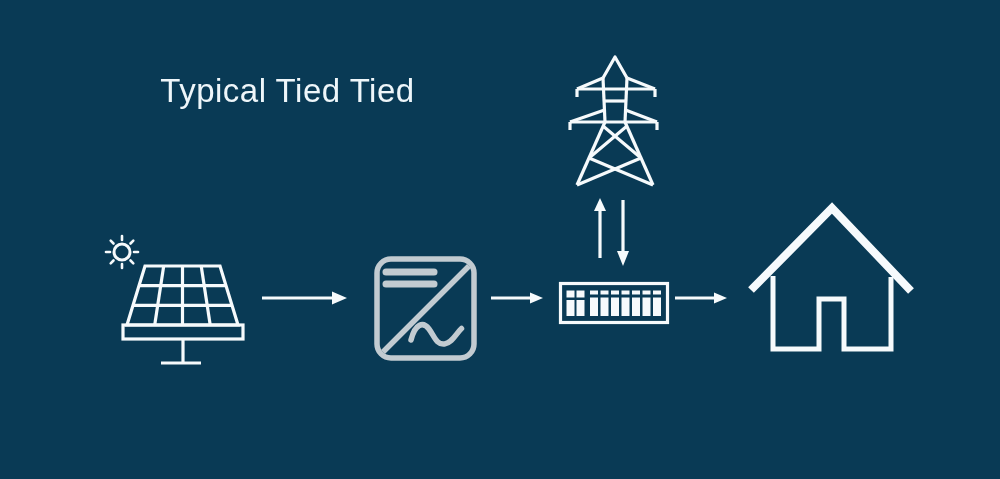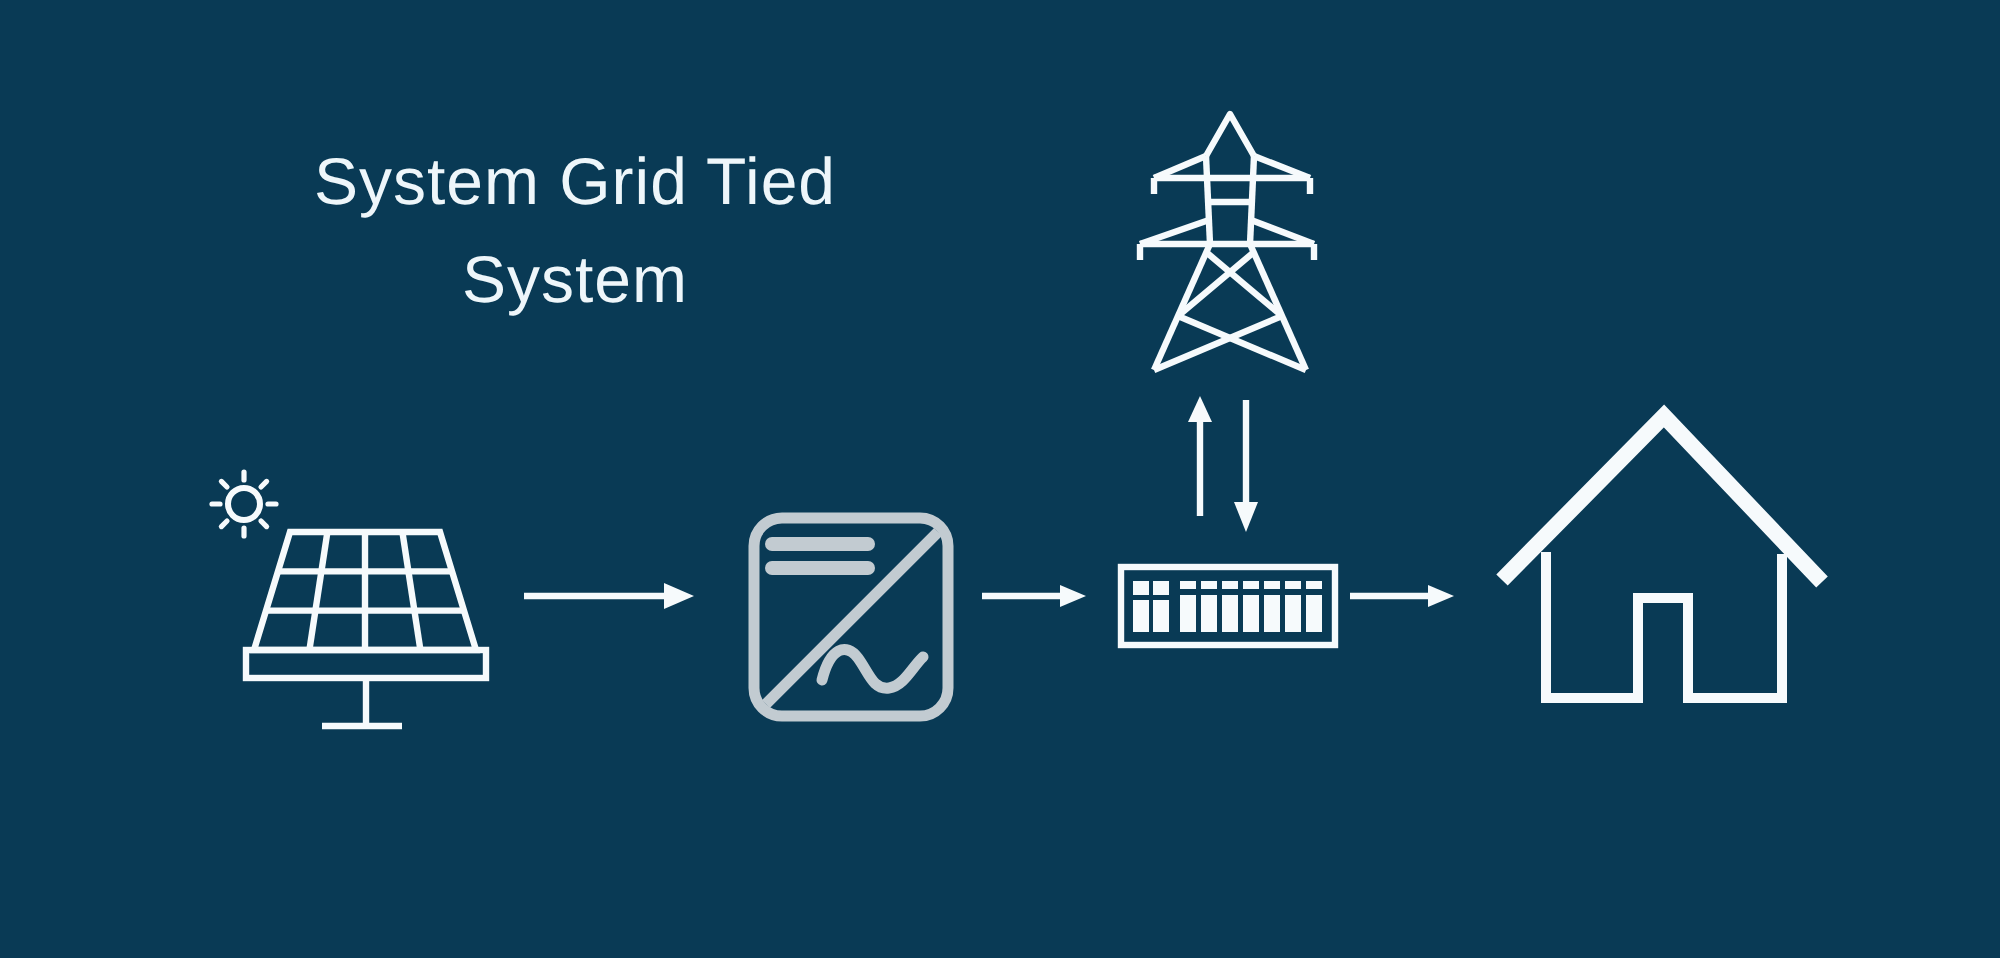--- a/index.html
+++ b/index.html
@@ -24,22 +24,21 @@
   .wth{stroke:var(--icon);fill:none;}
   .wf{fill:var(--icon);stroke:none;}
   .inv{stroke:var(--inverter-icon);fill:none;}
 </style>
 </head>
 <body>
 
 <div class="canvas">
 
   <div class="title">
-    <div>System Grid Tied</div>
-    <div>System</div>
+    <div>Typical Tied Tied</div>
   </div>
 
   <svg class="abs" style="left:88px;top:226px" width="172" height="152" viewBox="0 0 172 152">
     <g>
       <circle class="wth" cx="34" cy="26" r="8" stroke-width="3"></circle>
       <g class="wth" stroke-width="2.6" stroke-linecap="round">
         <line x1="34" y1="10" x2="34" y2="14"></line>
         <line x1="34" y1="38" x2="34" y2="42"></line>
         <line x1="18" y1="26" x2="22" y2="26"></line>
         <line x1="46" y1="26" x2="50" y2="26"></line>

